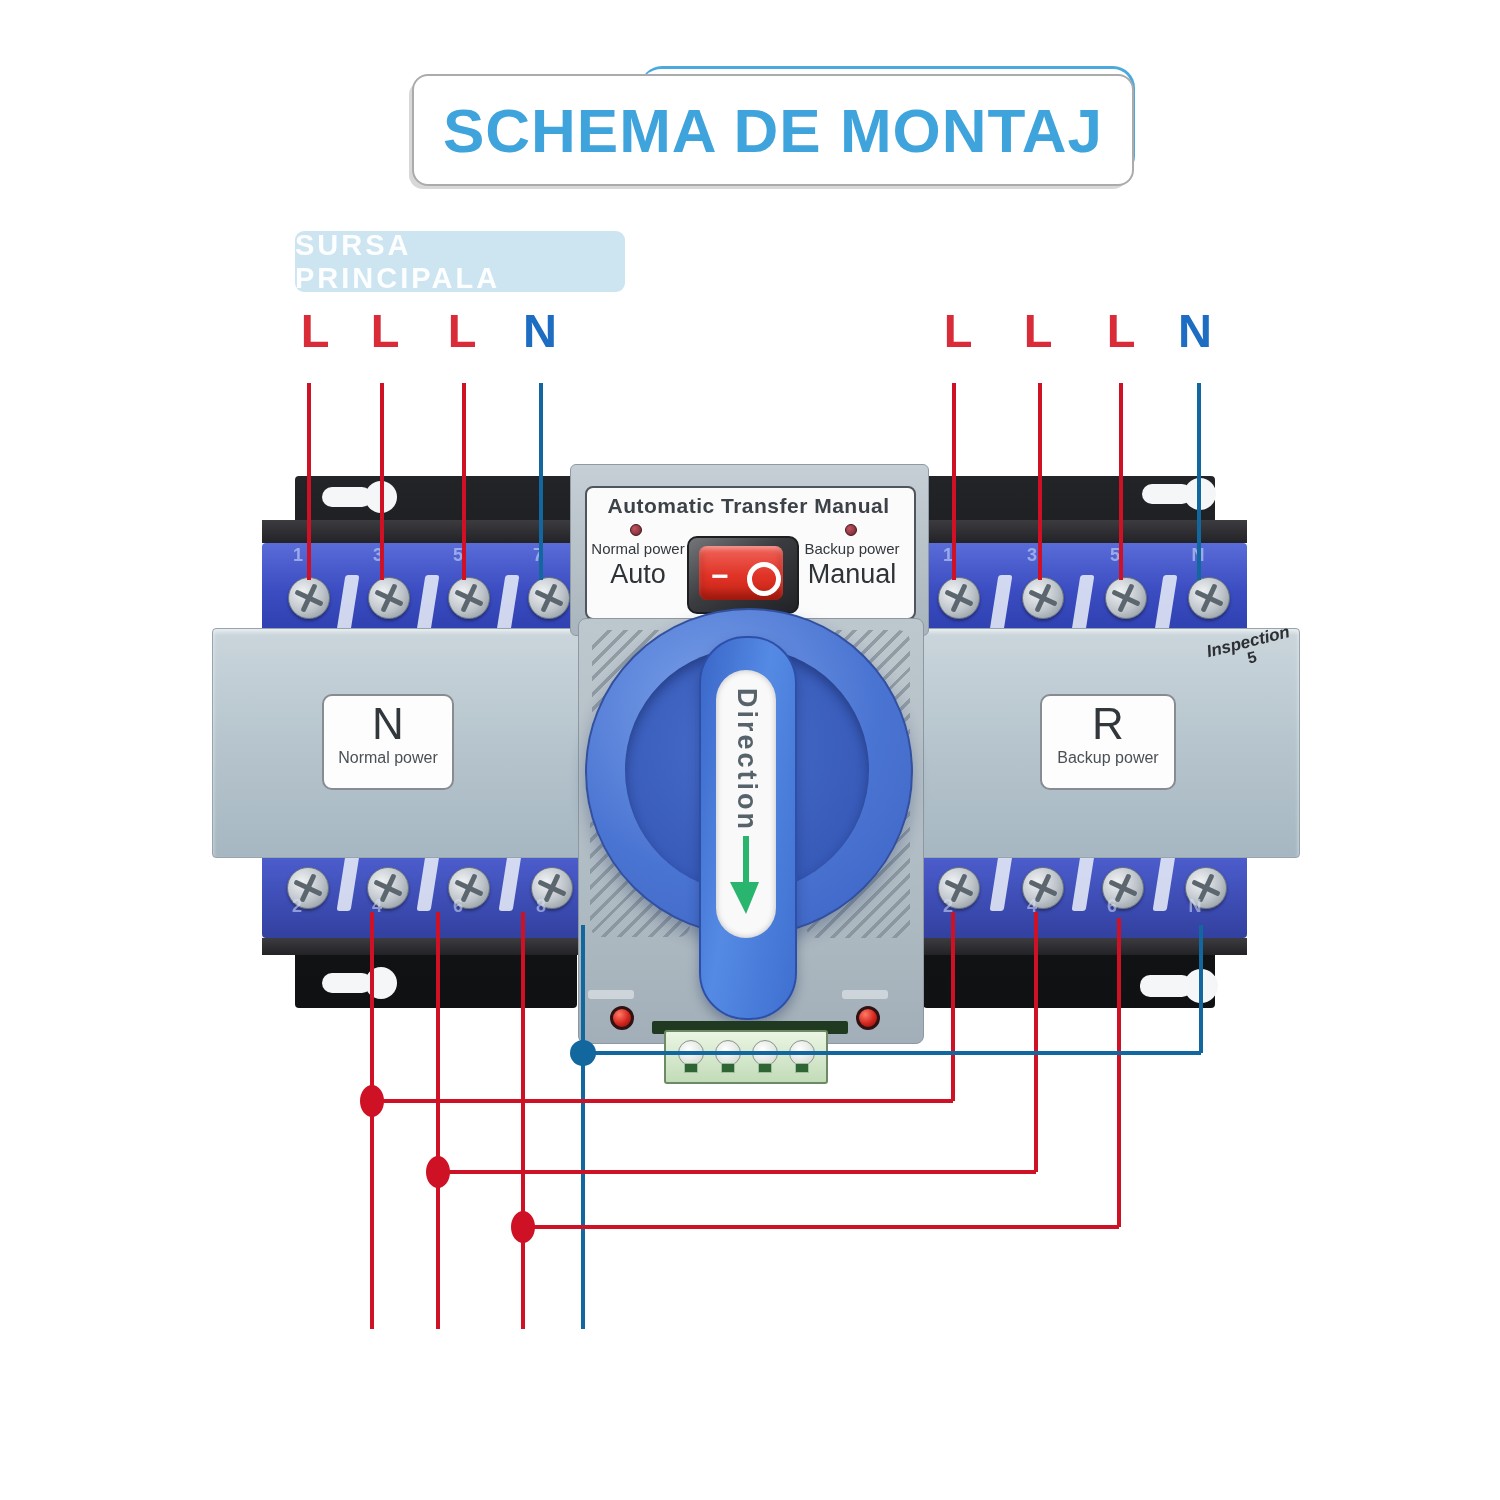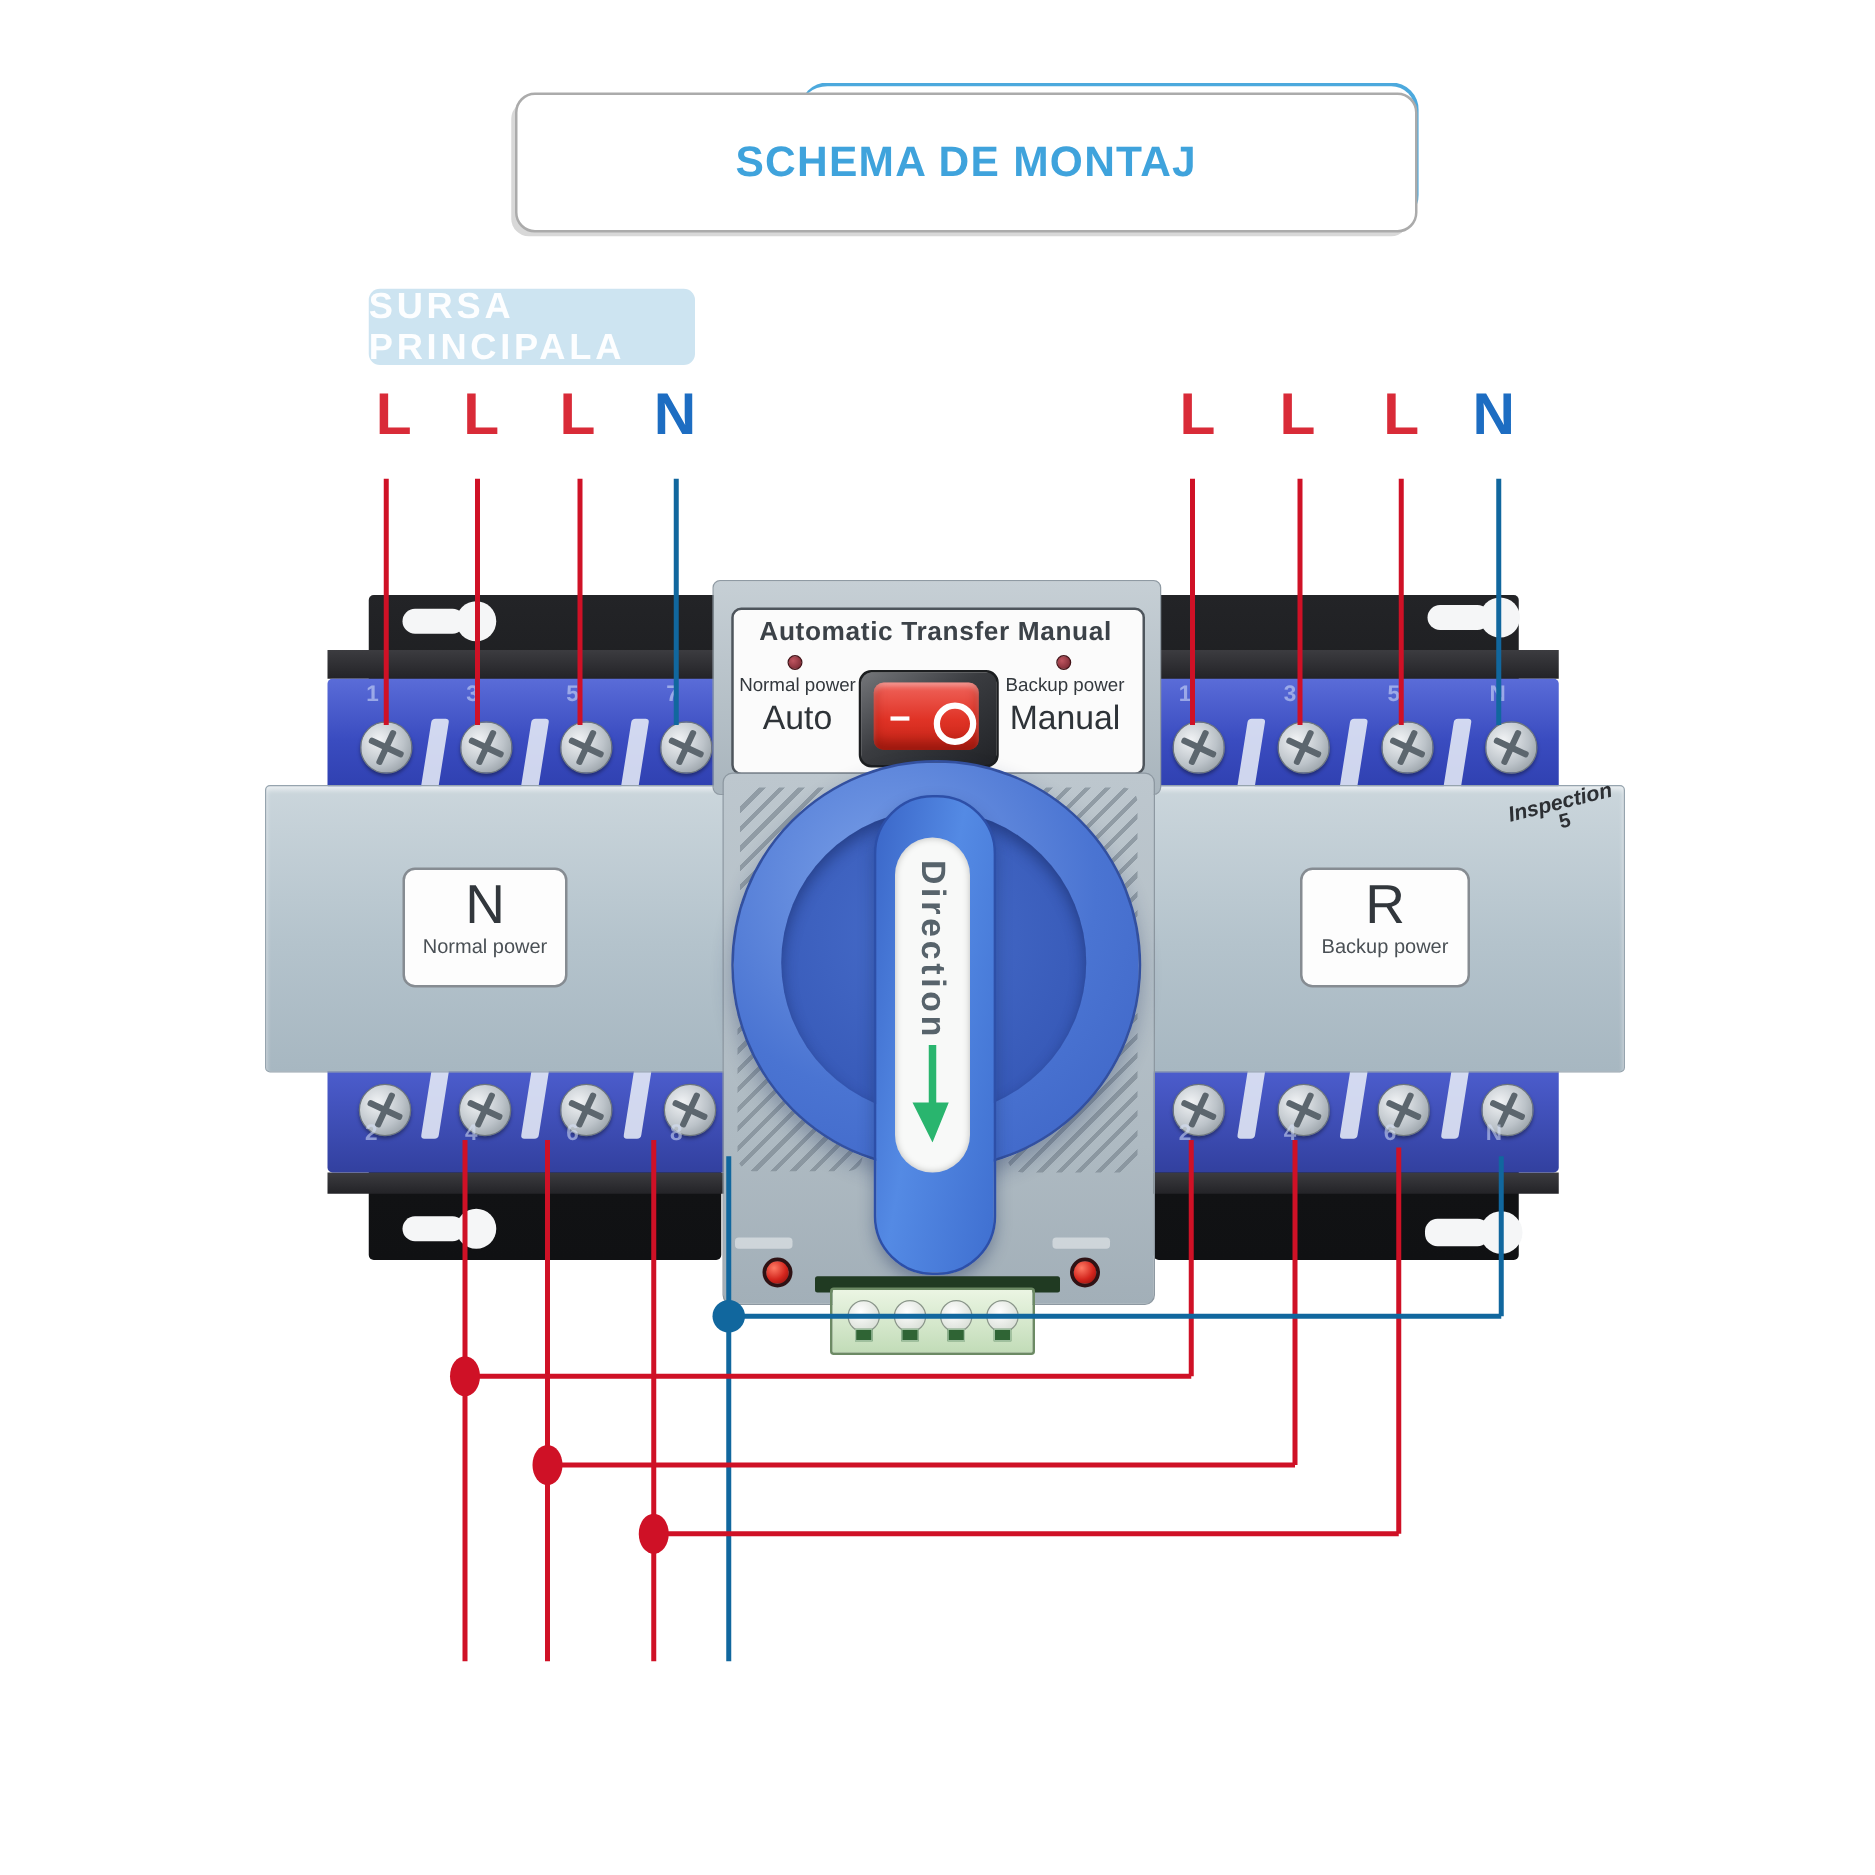--- a/index.html
+++ b/index.html
@@ -5,26 +5,26 @@
   html,body{margin:0;padding:0;background:#fff;}
   #stage{position:relative;width:1500px;height:1500px;background:#ffffff;overflow:hidden;
          font-family:"Liberation Sans", sans-serif;}
   .abs{position:absolute;}
 
   
   .banner-blue{left:640px;top:66px;width:492px;height:106px;border:3px solid #4ca9dd;border-left:none;
                border-radius:22px;}
   .banner-face{left:412px;top:74px;width:718px;height:108px;background:#fff;border:2px solid #ababab;
                border-radius:16px;box-shadow:-5px 5px 0 -2px #d8d8d8;display:flex;align-items:center;justify-content:center;}
-  .banner-title{font-size:34px;font-weight:800;color:#3fa3dc;letter-spacing:1px;}
+  .banner-title{font-size:62px;font-weight:800;color:#3fa3dc;letter-spacing:1px;}
 
   
   .src-box{background:#cde4f1;border-radius:9px;display:flex;align-items:center;justify-content:center;
            color:rgba(255,255,255,0.95);font-weight:600;letter-spacing:3px;}
-  .src-box.primary{left:295px;top:231px;width:261px;height:61px;font-size:29px;}
+  .src-box.primary{left:295px;top:231px;width:330px;height:61px;font-size:29px;}
   .src-box.secondary{left:915px;top:233px;width:368px;height:67px;font-size:31px;}
 
   .src-letter{width:60px;height:52px;text-align:center;font-size:47px;font-weight:700;line-height:52px;}
   .live{color:#d92b38;}
   .neutral{color:#1d6dc2;}
 
   
   .bracket{background:linear-gradient(180deg,#232427,#17181a 30%,#101113);border-radius:4px;}
   .rail{background:linear-gradient(#3c3c40,#232327);}
   .keyrect{background:#f5f6f7;border-radius:10px;}

